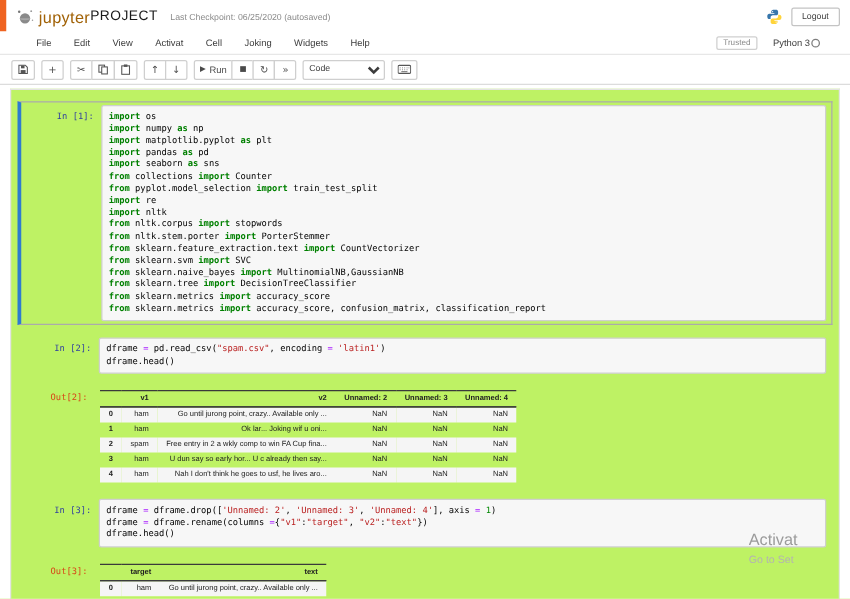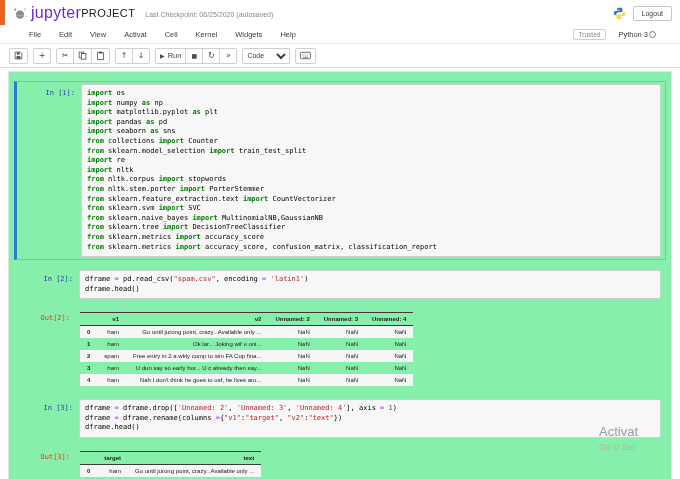--- a/index.html
+++ b/index.html
@@ -8,21 +8,21 @@
     position: relative;
     overflow: hidden;
     background: #fff;
     font-family: "Liberation Sans", "DejaVu Sans", sans-serif;
     color: #333;
   }
   
   #edge-artifact { position: absolute; left: 0; top: 0; width: 5px; height: 25px; background: var(--artifact, #ef6321); z-index: 10; }
   #header { height: 26px; display: flex; align-items: center; padding: 0 8px 0 12px; }
   .logo { display: flex; align-items: center; gap: 3px; cursor: pointer; }
-  .logo-text { font-size: 16px; color: #6d28d9; letter-spacing: 0.3px; }
+  .logo-text { font-size: 13px; color: #a16207; letter-spacing: 0.3px; }
   .nb-title { font-size: 11px; color: #1a1a1a; letter-spacing: 0.4px; }
   .checkpoint { font-size: 7px; color: #8a8a8a; margin-left: 10px; margin-top: 2px; }
   .header-right { margin-left: auto; display: flex; align-items: center; gap: 7px; }
   .logout-btn {
     font-size: 7px; color: #404040; background: #fff;
     border: 1px solid #c4c4c4; border-radius: 2px; padding: 3px 8px;
     font-family: inherit; cursor: pointer;
   }
   
   #menubar { height: 18px; display: flex; align-items: center; padding: 0 20px; border-bottom: 1px solid #e7e7e7; }
@@ -42,30 +42,30 @@
     background: #fff; border: 1px solid #cfcfcf; border-radius: 2px;
     color: #4a4a4a; font-family: inherit; font-size: 8px; cursor: pointer;
   }
   .btn-group .tb-btn { border-radius: 0; margin-left: -1px; }
   .btn-group .tb-btn:first-child { border-radius: 2px 0 0 2px; margin-left: 0; }
   .btn-group .tb-btn:last-child { border-radius: 0 2px 2px 0; }
   .glyph { font-family: "DejaVu Sans", sans-serif; font-size: 8px; line-height: 1; }
   .glyph-sm { font-size: 6px; }
   .run-label { font-size: 7.5px; }
   .cell-type-select {
-    height: 16px; width: 48px; font-size: 7px; color: #3c3c3c;
+    height: 16px; width: 66px; font-size: 7px; color: #3c3c3c;
     border: 1px solid #cfcfcf; border-radius: 2px; background: #fff; font-family: inherit;
   }
   
   #notebook-container {
     margin: 3px 8px 0 8px;
     border: 1px solid #e3e3e3; border-bottom: none;
     min-height: 404px;
     padding: 9px 3px 0 3px;
-    background: #86efac;
+    background: #bef264;
   }
   .cell, .outrow { display: flex; margin: 0 2px 7px 2px; }
   .cell { padding: 2px; border: 1px solid transparent; }
   .cell.selected { border: 1px solid #ababab; border-left: 3px solid var(--selected-cell, #2e7bcf); }
   .prompt {
     width: 62px; flex: 0 0 62px; text-align: right; padding: 5px 6px 0 0;
     font-family: "DejaVu Sans Mono", "Liberation Mono", monospace; font-size: 7px;
   }
   .in-prompt { color: var(--in-prompt, #303f9f); }
   .out-prompt { color: var(--out-prompt, #d84315); }
@@ -122,21 +122,21 @@
   </div>
 </header>
 
 <nav id="menubar">
   <div id="menu-items">
       <span class="menu-item">File</span>
       <span class="menu-item">Edit</span>
       <span class="menu-item">View</span>
       <span class="menu-item">Activat</span>
       <span class="menu-item">Cell</span>
-      <span class="menu-item">Kernel</span>
+      <span class="menu-item">Joking</span>
       <span class="menu-item">Widgets</span>
       <span class="menu-item">Help</span>
     </div>
   <div class="menu-right">
     <span class="trusted-badge">Trusted</span>
     <span class="kernel-wrap">
       <span class="kernel-name">Python 3</span>
       <span class="kernel-circle"></span>
     </span>
   </div>
@@ -208,21 +208,21 @@
   <div id="cells">
       <div class="cell selected">
         <div class="prompt in-prompt">In [1]:</div>
         <div class="input-area">
           <pre class="code"><span class="tk-kw">import</span><span> os</span>
 <span class="tk-kw">import</span><span> numpy </span><span class="tk-kw">as</span><span> np</span>
 <span class="tk-kw">import</span><span> matplotlib.pyplot </span><span class="tk-kw">as</span><span> plt</span>
 <span class="tk-kw">import</span><span> pandas </span><span class="tk-kw">as</span><span> pd</span>
 <span class="tk-kw">import</span><span> seaborn </span><span class="tk-kw">as</span><span> sns</span>
 <span class="tk-kw">from</span><span> collections </span><span class="tk-kw">import</span><span> Counter</span>
-<span class="tk-kw">from</span><span> sklearn.model_selection </span><span class="tk-kw">import</span><span> train_test_split</span>
+<span class="tk-kw">from</span><span> pyplot.model_selection </span><span class="tk-kw">import</span><span> train_test_split</span>
 <span class="tk-kw">import</span><span> re</span>
 <span class="tk-kw">import</span><span> nltk</span>
 <span class="tk-kw">from</span><span> nltk.corpus </span><span class="tk-kw">import</span><span> stopwords</span>
 <span class="tk-kw">from</span><span> nltk.stem.porter </span><span class="tk-kw">import</span><span> PorterStemmer</span>
 <span class="tk-kw">from</span><span> sklearn.feature_extraction.text </span><span class="tk-kw">import</span><span> CountVectorizer</span>
 <span class="tk-kw">from</span><span> sklearn.svm </span><span class="tk-kw">import</span><span> SVC</span>
 <span class="tk-kw">from</span><span> sklearn.naive_bayes </span><span class="tk-kw">import</span><span> MultinomialNB,GaussianNB</span>
 <span class="tk-kw">from</span><span> sklearn.tree </span><span class="tk-kw">import</span><span> DecisionTreeClassifier</span>
 <span class="tk-kw">from</span><span> sklearn.metrics </span><span class="tk-kw">import</span><span> accuracy_score</span>
 <span class="tk-kw">from</span><span> sklearn.metrics </span><span class="tk-kw">import</span><span> accuracy_score, confusion_matrix, classification_report</span>

